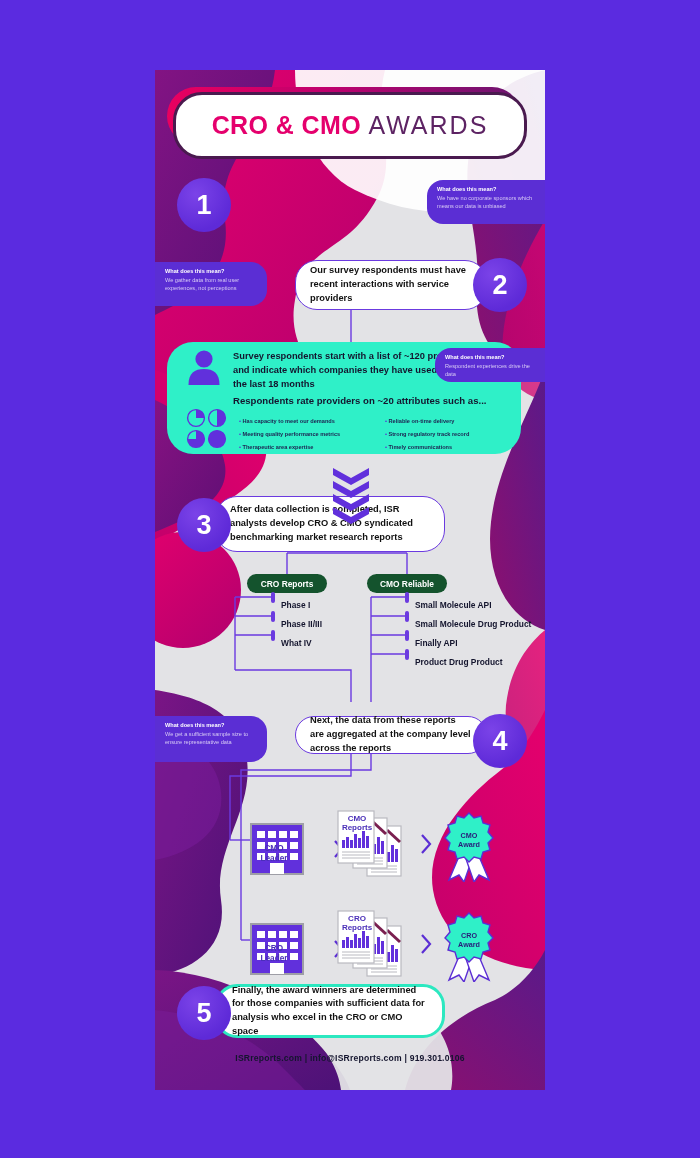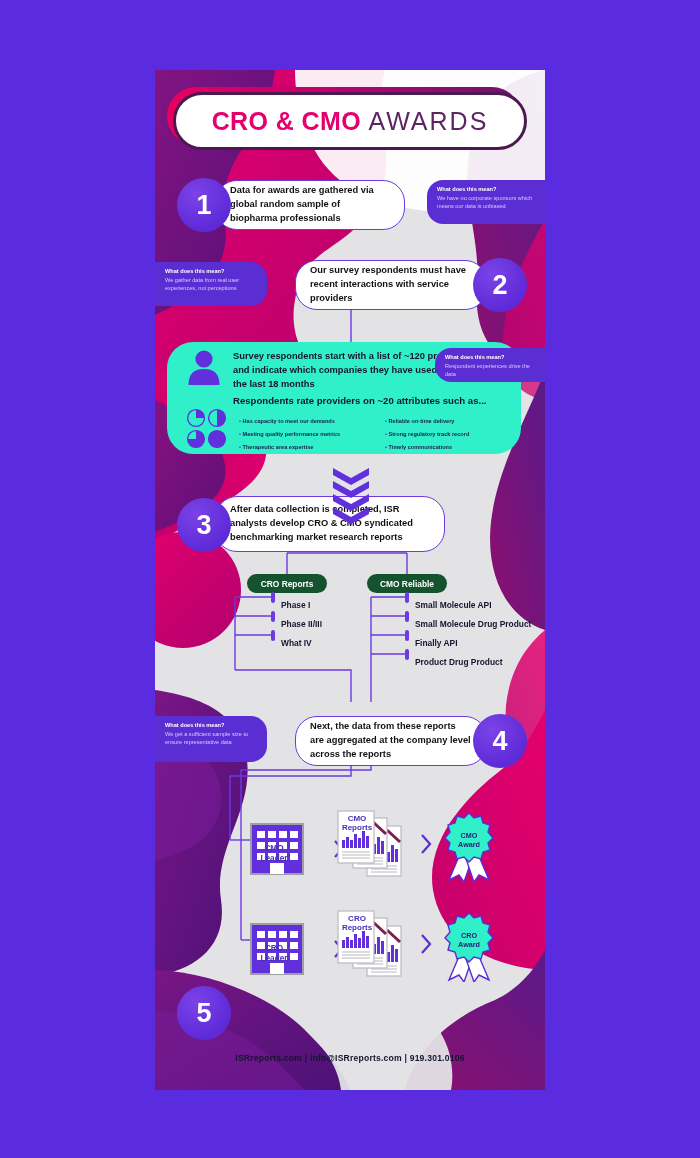--- a/index.html
+++ b/index.html
@@ -16,21 +16,21 @@
     overflow: hidden;
     background: #e3e3e6;
   }
   #bg { position:absolute; inset:0; width:100%; height:100%; }
   #fg { position:absolute; inset:0; width:390px; height:1020px; }
 
   
   .abs { position: absolute; }
 
   .title-wrap {
-    position:absolute; left:18px; top:22px; width:354px; height:58px;
+    position:absolute; left:18px; top:22px; width:354px; height:67px;
     border-radius: 29px;
     background: #ffffff;
     border: 3px solid #4a1a4f;
     display:flex; align-items:center; justify-content:center;
     z-index:5;
   }
   .title-shadow{
     position:absolute; left:12px; top:17px; width:354px; height:58px;
     border-radius:29px;
     background: linear-gradient(90deg,#e8005f 0%, #c0006e 45%, #6b1570 100%);
@@ -182,23 +182,20 @@
       <path d="M216,610 L216,632"></path>
 
       <path d="M196,678 L196,706 L75,706 L75,770"></path>
       <path d="M216,678 L216,700 L86,700 L86,870"></path>
       <path d="M75,770 L96,770"></path>
       <path d="M86,870 L96,870"></path>
     </g>
   </svg>
 
   <div class="numcircle" style="left:22px; top:108px;">1</div>
-  <div class="pill" style="left:60px; top:110px; width:190px; height:50px;">
-    <span>Data for awards are gathered via global random sample of biopharma professionals</span>
-  </div>
   <div class="callout left" style="top:110px; width:118px; height:44px;">
     <span class="ch">What does this mean?</span>
     <span class="cb">We have no corporate sponsors which means our data is unbiased</span>
   </div>
 
   <div class="numcircle" style="left:318px; top:188px;">2</div>
   <div class="pill" style="left:140px; top:190px; width:192px; height:50px;">
     <span>Our survey respondents must have recent interactions with service providers</span>
   </div>
   <div class="callout right" style="top:192px; width:112px; height:44px;">
@@ -266,21 +263,21 @@
   <div class="leafbar" style="left:250px; top:522px;"></div>
   <div class="leaf" style="left:260px; top:522px;">Small Molecule API</div>
   <div class="leafbar" style="left:250px; top:541px;"></div>
   <div class="leaf" style="left:260px; top:541px;">Small Molecule Drug Product</div>
   <div class="leafbar" style="left:250px; top:560px;"></div>
   <div class="leaf" style="left:260px; top:560px;">Finally API</div>
   <div class="leafbar" style="left:250px; top:579px;"></div>
   <div class="leaf" style="left:260px; top:579px;">Product Drug Product</div>
 
   <div class="numcircle" style="left:318px; top:644px;">4</div>
-  <div class="pill" style="left:140px; top:646px; width:192px; height:50px;">
+  <div class="pill" style="left:140px; top:646px; width:192px; height:38px;">
     <span>Next, the data from these reports are aggregated at the company level across the reports</span>
   </div>
   <div class="callout right" style="top:646px; width:112px; height:46px;">
     <span class="ch">What does this mean?</span>
     <span class="cb">We get a sufficient sample size to ensure representative data</span>
   </div>
 
   <svg class="abs" style="left:94px; top:748px; width:210px; height:62px; z-index:7;" viewBox="0 0 210 62">
     <rect x="2" y="6" width="52" height="50" fill="#6130dc" stroke="#9e9ea6" stroke-width="2"></rect>
     <g fill="#ffffff">
@@ -445,20 +442,23 @@
     <path d="M19,42 L8,68 L18,63 L23,70 L31,47 Z" fill="#fff" stroke="#5b2ed4" stroke-width="1.4"></path>
     <path d="M37,42 L48,68 L38,63 L33,70 L25,47 Z" fill="#fff" stroke="#5b2ed4" stroke-width="1.4"></path>
     <path d="M28,1 L33,6 L40,4 L42,11 L49,13 L47,20 L52,26 L47,31 L49,38 L42,40 L40,47 L33,45 L28,50 L23,45 L16,47 L14,40 L7,38 L9,31 L4,26 L9,20 L7,13 L14,11 L16,4 L23,6 Z" fill="#2ff0c8" stroke="#5b2ed4" stroke-width="1.4"></path>
   </svg>
   <div class="aw-title" style="left:292px; top:862px; width:44px;">
     <span>CRO</span><br>
     <span>Award</span>
   </div>
 
   <div class="numcircle" style="left:22px; top:916px;">5</div>
+  <div class="pill teal-ring" style="left:60px; top:914px; width:230px; height:54px;">
+    <span>Finally, the award winners are determined for those companies with sufficient data for analysis who excel in the CRO or CMO space</span>
+  </div>
 
   <div class="footer">
     <span>ISRreports.com</span>
     <span>|</span>
     <span>info@ISRreports.com</span>
     <span>|</span>
     <span>919.301.0106</span>
   </div>
 
 </div>

